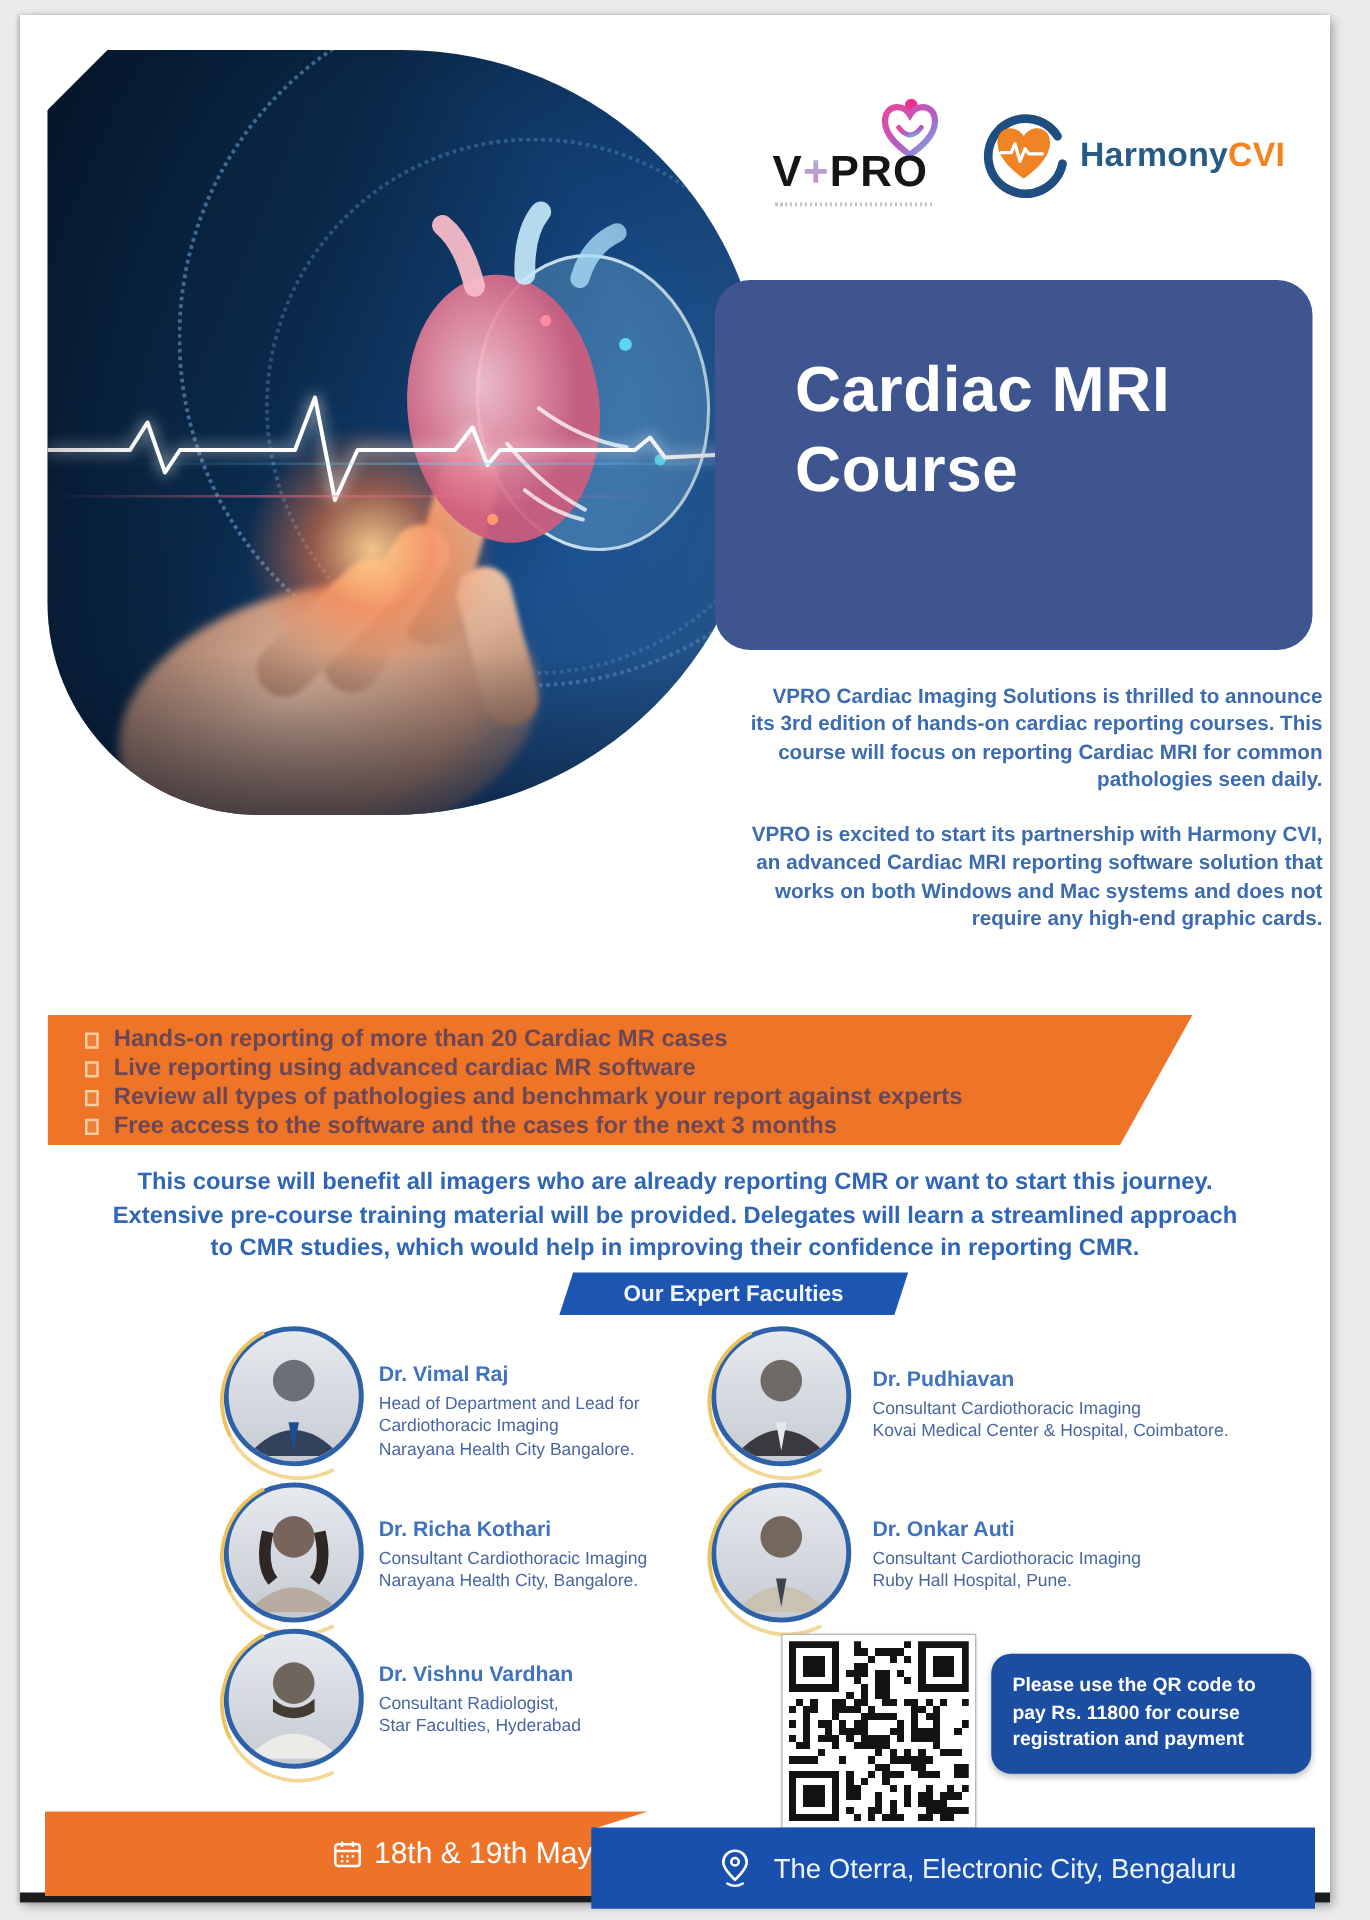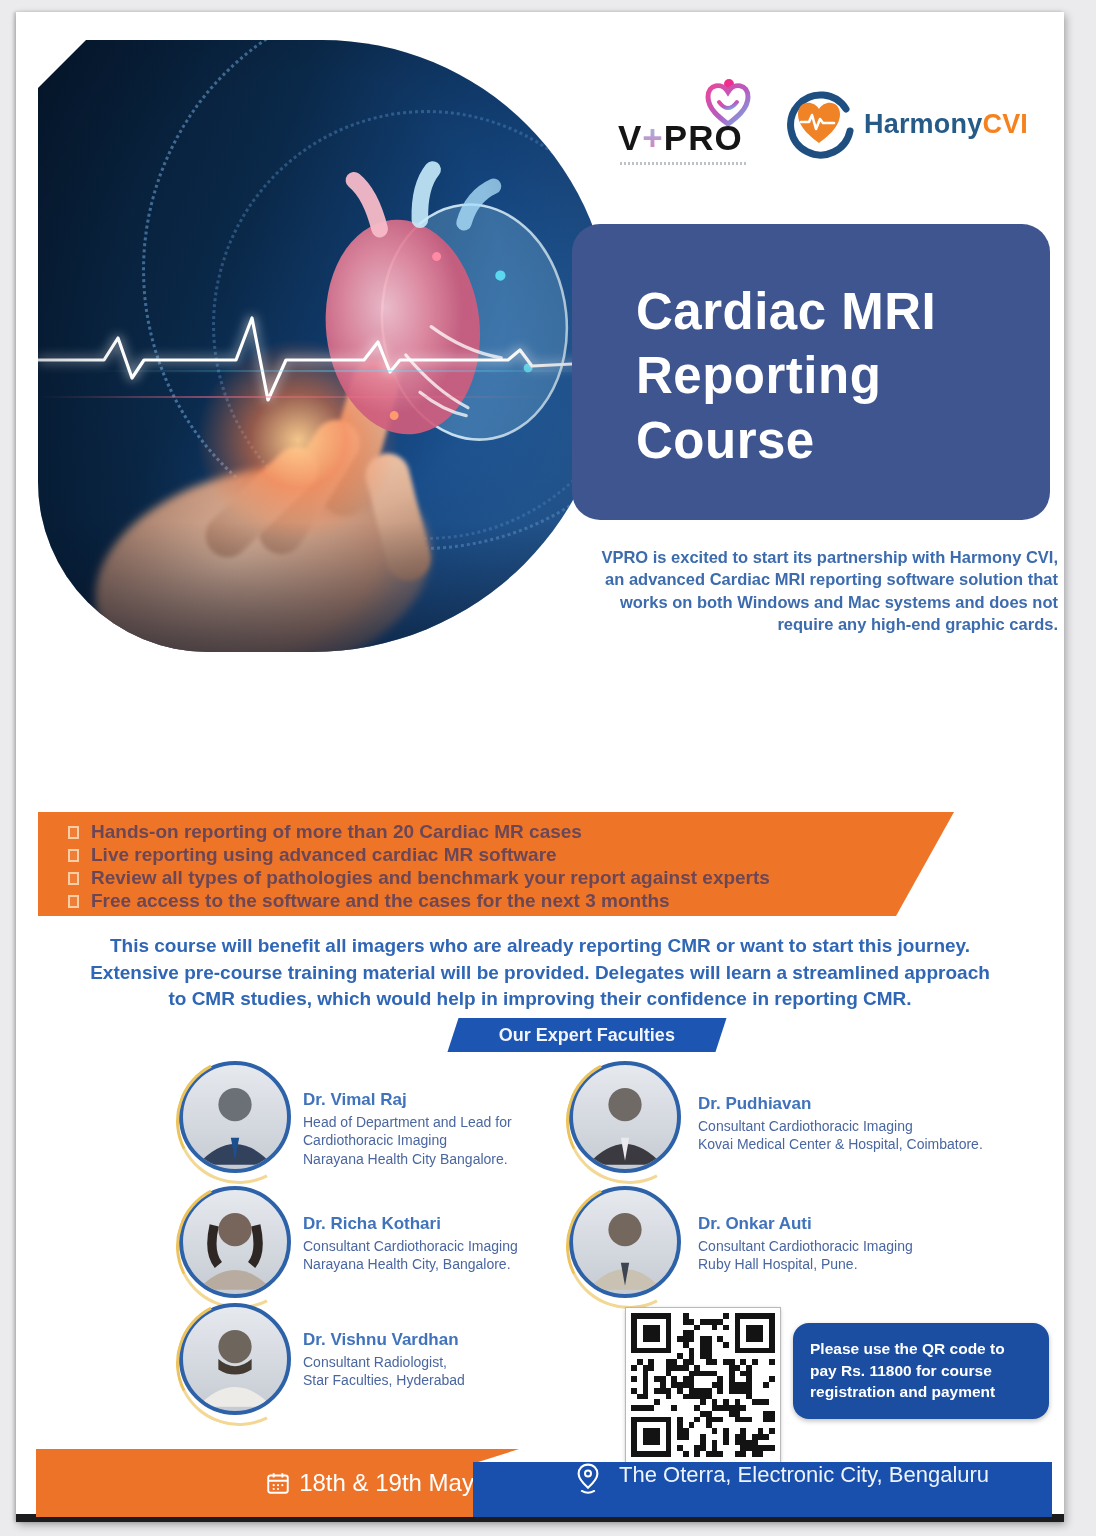--- a/index.html
+++ b/index.html
@@ -100,22 +100,22 @@
   .qr svg { width:100%; height:100%; display:block; }
   .qr-note { position:absolute; left:777px; top:1311px; width:256px; background:#1b4da1; border-radius:16px;
              padding:15px 17px 16px; color:#ffffff; font-size:15.5px; font-weight:700; line-height:1.4;
              box-shadow:0 2px 5px rgba(0,0,0,.25); }
 
   
   .foot-orange { position:absolute; left:20px; top:1437px; width:498px; height:68px; background:#ed7329;
                  clip-path:polygon(0 0, 97% 0, 88% 21%, 88% 100%, 0 100%);
                  display:flex; align-items:center; padding-left:78px;justify-content:flex-end; }
   .foot-orange .txt { color:#fff; font-size:24px; font-weight:500; margin-left:8px; }
-  .foot-blue { position:absolute; left:457px; top:1450px; width:579px; height:55px; background:#1950ae;
-               display:flex; padding-left:100px; }
+  .foot-blue { position:absolute; left:457px; top:1450px; width:579px; height:65px; background:#1950ae;
+               display:flex; align-items:center; padding-left:100px; }
   .foot-blue .txt { color:#eef4fb; font-size:22px; font-weight:500; margin-left:16px; }
   .f-ico { flex:0 0 auto; }
 </style>
 </head>
 <body>
 
 <div class="page">
 
   <div class="hero">
     <div class="arc1"></div>
@@ -176,25 +176,25 @@
     <svg class="ico" viewBox="0 0 70 70">
       <path d="M62 20 A30 30 0 1 0 66 42" fill="none" stroke="#1e4f80" stroke-width="7" stroke-linecap="round"></path>
       <path d="M35 20 C29 10 14 12 14 25 C14 38 27 48 35 54 C43 48 56 38 56 25 C56 12 41 10 35 20 Z" fill="#f08326"></path>
       <polyline points="17,33 25,33 28,26 32,40 36,30 39,34 50,34" fill="none" stroke="#ffffff" stroke-width="2.6" stroke-linejoin="round" stroke-linecap="round"></polyline>
     </svg>
     <div class="txt"><span class="t1">Harmony</span><span class="t2">CVI</span></div>
   </div>
 
   <div class="title-box">
     <div class="line">Cardiac MRI</div>
-    <div class="line">Reporting</div>
     <div class="line">Course</div>
   </div>
 
   <div class="intro">
+    <p>VPRO Cardiac Imaging Solutions is thrilled to announce its 3rd edition of hands-on cardiac reporting courses. This course will focus on reporting Cardiac MRI for common pathologies seen daily.</p>
     <p>VPRO is excited to start its partnership with Harmony CVI, an advanced Cardiac MRI reporting software solution that works on both Windows and Mac systems and does not require any high-end graphic cards.</p>
   </div>
 
   <div class="banner">
     <div class="item">
         <span class="bullet"></span>
         <span>Hands-on reporting of more than 20 Cardiac MR cases</span>
       </div>
     <div class="item">
         <span class="bullet"></span>

